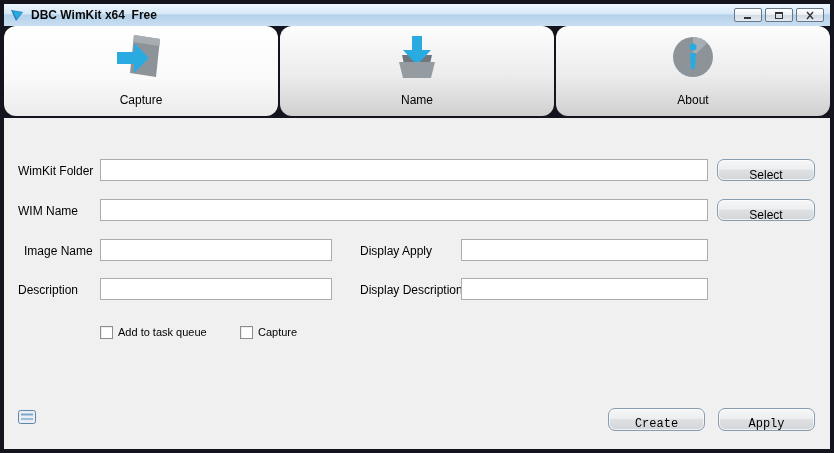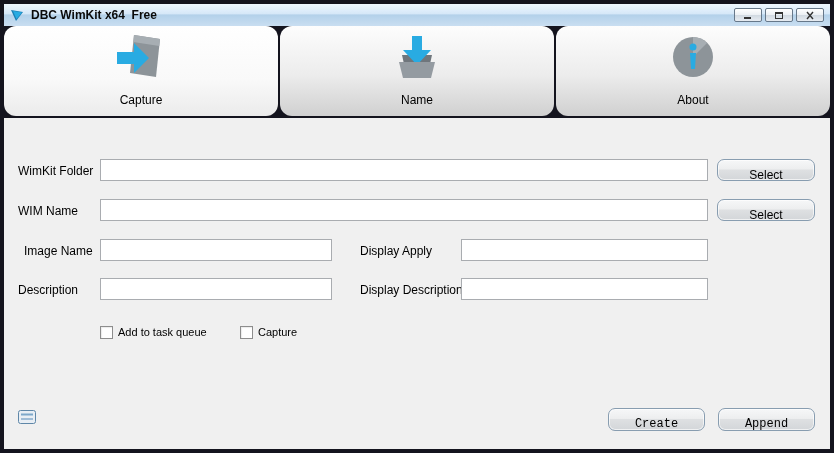--- a/index.html
+++ b/index.html
@@ -173,16 +173,16 @@
     <span class="cb-label" style="left:254px; top:208px">Capture</span>
 
     <span class="panel-icon">
       <svg width="18" height="14" viewBox="0 0 18 14">
         <rect x="0.5" y="0.5" width="17" height="13" rx="2" fill="#e8eef4" stroke="#5f87a8"></rect>
         <rect x="3" y="3.5" width="12" height="2" fill="#7da7c9"></rect>
         <rect x="3" y="8" width="12" height="2" fill="#9fbcd6"></rect>
       </svg>
     </span>
     <button class="btn big" style="left:604px; top:290px; width:97px">Create</button>
-    <button class="btn big" style="left:714px; top:290px; width:97px">Append</button>
+    <button class="btn big" style="left:714px; top:290px; width:97px">Apply</button>
 
   </div>
 </div>
 
 </body></html>

